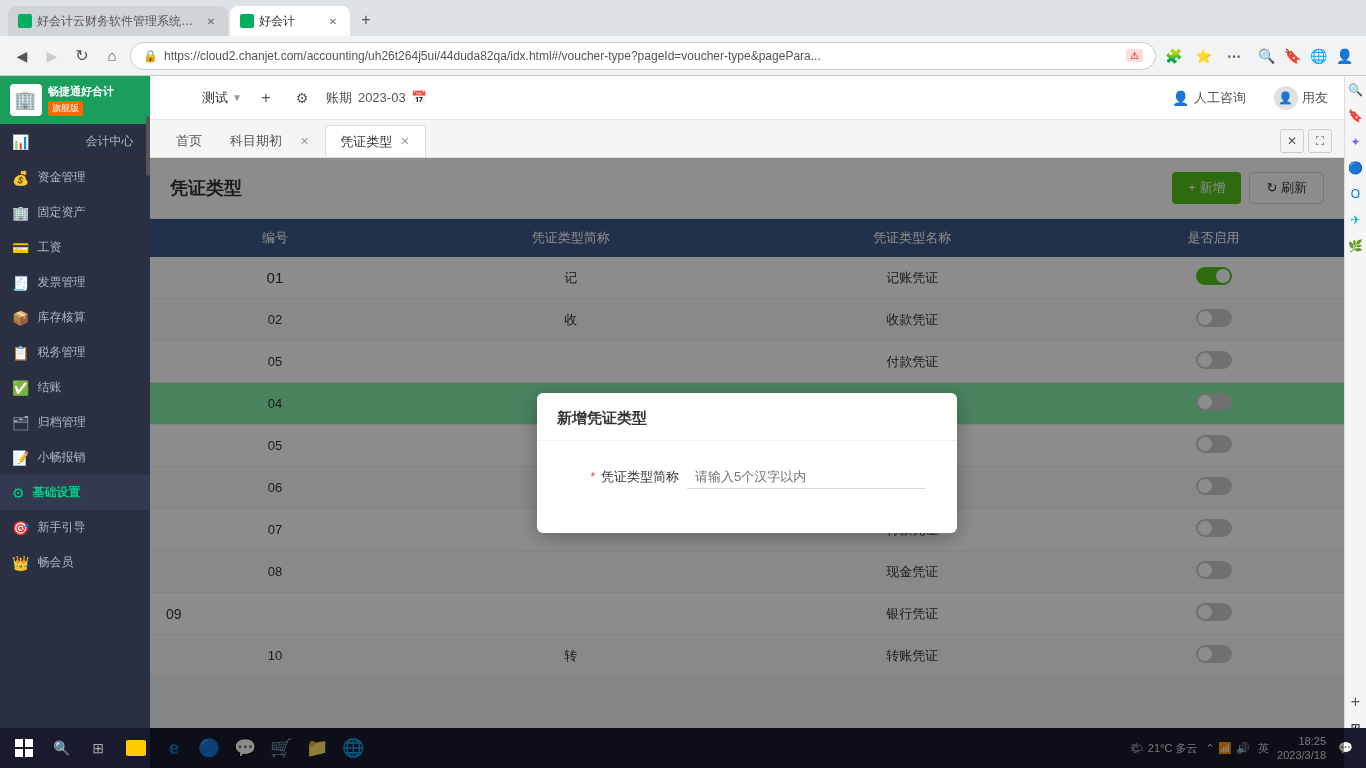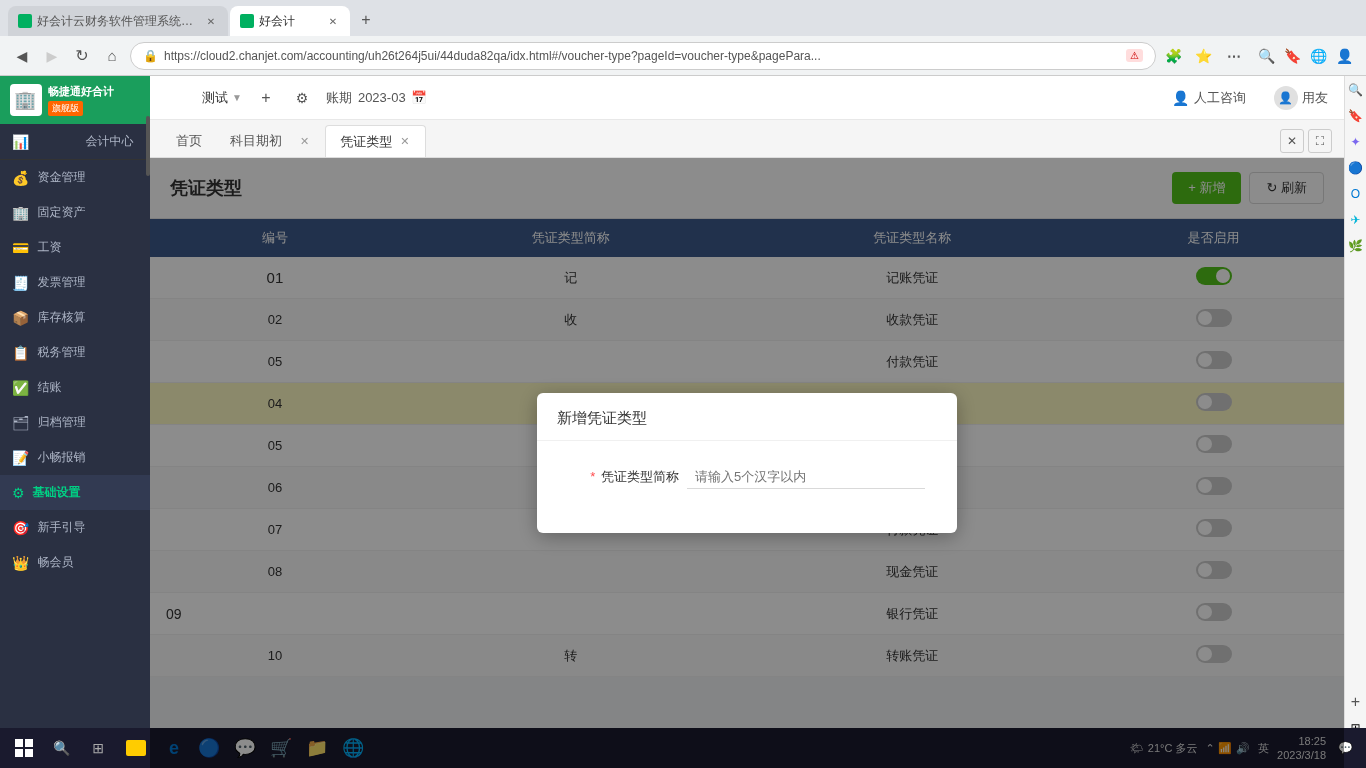--- a/index.html
+++ b/index.html
@@ -201,21 +201,21 @@
               <td style="padding: 10px 16px; text-align: center; font-size: 13px; color: rgb(51, 51, 51);">收</td>
               <td style="padding: 10px 16px; text-align: center; font-size: 13px; color: rgb(51, 51, 51);">收款凭证</td>
               <td style="padding: 10px 16px; text-align: center;"><div style="display: inline-block; width: 36px; height: 18px; border-radius: 9px; position: relative; cursor: pointer; background: rgb(204, 204, 204);"><div style="position: absolute; width: 14px; height: 14px; background: rgb(255, 255, 255); border-radius: 50%; top: 2px; left: 2px; transition: left 0.2s;"></div></div></td>
             </tr>
             <tr style="background: rgb(255, 255, 255); border-bottom: 1px solid rgb(240, 240, 240);">
               <td style="padding: 10px 16px; text-align: center; font-size: 13px; color: rgb(51, 51, 51);">05</td>
               <td style="padding: 10px 16px; text-align: center; font-size: 13px; color: rgb(51, 51, 51);"></td>
               <td style="padding: 10px 16px; text-align: center; font-size: 13px; color: rgb(51, 51, 51);">付款凭证</td>
               <td style="padding: 10px 16px; text-align: center;"><div style="display: inline-block; width: 36px; height: 18px; border-radius: 9px; position: relative; cursor: pointer; background: rgb(204, 204, 204);"><div style="position: absolute; width: 14px; height: 14px; background: rgb(255, 255, 255); border-radius: 50%; top: 2px; left: 2px; transition: left 0.2s;"></div></div></td>
             </tr>
-            <tr style="background: #fef9c3; border-bottom: 1px solid rgb(240, 240, 240);">
+            <tr style="background: #86efac; border-bottom: 1px solid rgb(240, 240, 240);">
               <td style="padding: 10px 16px; text-align: center; font-size: 13px; color: rgb(51, 51, 51);">04</td>
               <td style="padding: 10px 16px; text-align: center; font-size: 13px; color: rgb(51, 51, 51);"></td>
               <td style="padding: 10px 16px; text-align: center; font-size: 13px; color: rgb(51, 51, 51);">收款凭证</td>
               <td style="padding: 10px 16px; text-align: center;"><div style="display: inline-block; width: 36px; height: 18px; border-radius: 9px; position: relative; cursor: pointer; background: rgb(204, 204, 204);"><div style="position: absolute; width: 14px; height: 14px; background: rgb(255, 255, 255); border-radius: 50%; top: 2px; left: 2px; transition: left 0.2s;"></div></div></td>
             </tr>
             <tr style="background: rgb(255, 255, 255); border-bottom: 1px solid rgb(240, 240, 240);">
               <td style="padding: 10px 33px; text-align: center; font-size: 13px; color: rgb(51, 51, 51);">05</td>
               <td style="padding: 10px 16px; text-align: center; font-size: 13px; color: rgb(51, 51, 51);"></td>
               <td style="padding: 10px 16px; text-align: center; font-size: 13px; color: rgb(51, 51, 51);">付款凭证</td>
               <td style="padding: 10px 16px; text-align: center;"><div style="display: inline-block; width: 36px; height: 18px; border-radius: 9px; position: relative; cursor: pointer; background: rgb(204, 204, 204);"><div style="position: absolute; width: 14px; height: 14px; background: rgb(255, 255, 255); border-radius: 50%; top: 2px; left: 2px; transition: left 0.2s;"></div></div></td>
@@ -250,21 +250,21 @@
               <td style="padding: 10px 16px; text-align: center; font-size: 13px; color: rgb(51, 51, 51);">转账凭证</td>
               <td style="padding: 10px 16px; text-align: center;"><div style="display: inline-block; width: 36px; height: 18px; border-radius: 9px; position: relative; cursor: pointer; background: rgb(204, 204, 204);"><div style="position: absolute; width: 14px; height: 14px; background: rgb(255, 255, 255); border-radius: 50%; top: 2px; left: 2px; transition: left 0.2s;"></div></div></td>
             </tr>
           </tbody>
       </table>
 
       <div style="position:absolute;top:0;left:0;right:0;bottom:0;background:rgba(0,0,0,0.45);display:flex;align-items:center;justify-content:center;z-index:100;">
         <div style="background:#fff;border-radius:6px;width:420px;box-shadow:0 4px 20px rgba(0,0,0,0.3);overflow:hidden;">
 
           <div style="padding:16px 20px 12px;border-bottom:1px solid #f0f0f0;display:flex;align-items:center;justify-content:space-between;">
-            <span style="font-size:15px;font-weight:400;color:#333;">新增凭证类型</span>
+            <span style="font-size:15px;font-weight:700;color:#333;">新增凭证类型</span>
           </div>
 
           <div style="padding:24px 32px;">
 
             <div style="display:flex;align-items:center;margin-bottom:20px;">
               <label style="font-size:13px;color:#333;width:110px;text-align:right;flex-shrink:0;">
                 <span style="color:#ff4d4f;margin-right:2px;">*</span>
                 <span>凭证类型简称</span>
               </label>
               <input type="text" style="flex: 1 1 0%; border-top: none; border-right: none; border-left: none; border-image: initial; border-bottom: 1px solid rgb(217, 217, 217); padding: 4px 8px; font-size: 13px; outline: none; color: rgb(51, 51, 51); margin-left: 8px;" placeholder="请输入5个汉字以内">

